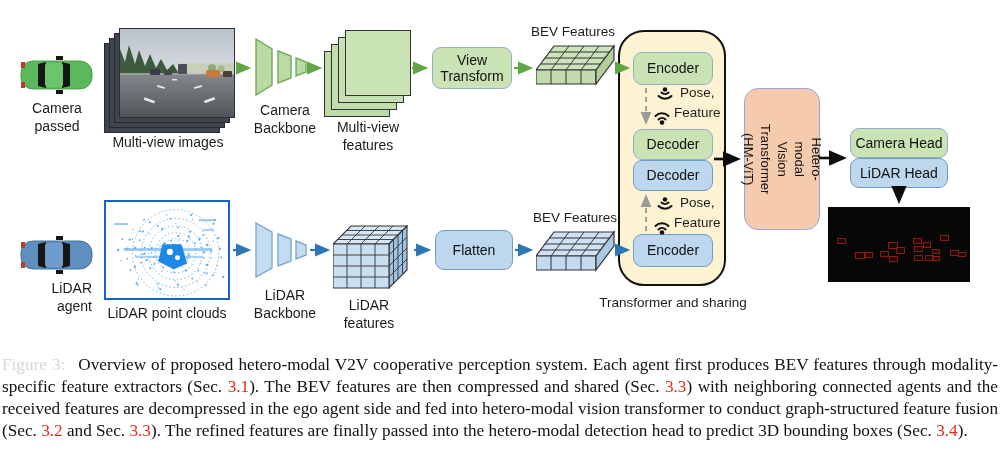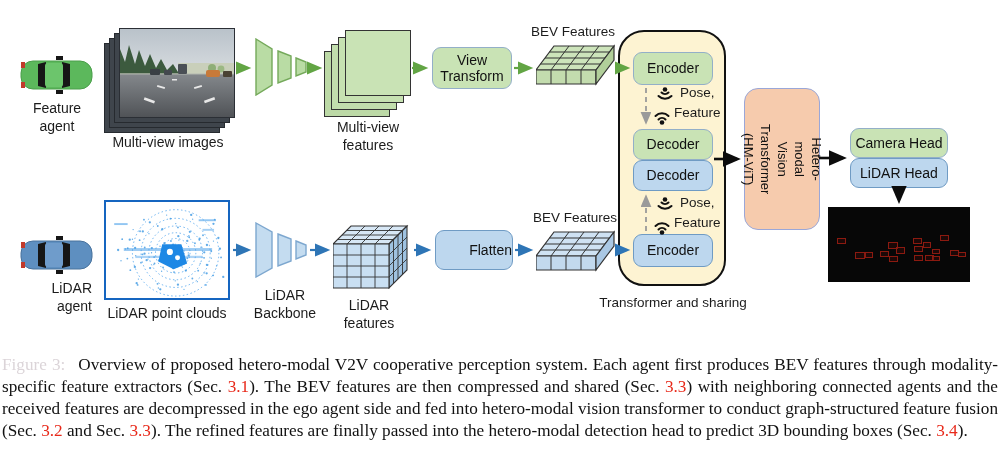--- a/index.html
+++ b/index.html
@@ -33,21 +33,21 @@
   <svg style="position:absolute;left:18px;top:52px" width="78" height="46" viewBox="0 0 78 46">
     <rect x="3" y="9" width="71" height="28" rx="12" fill="#5cb85c" stroke="#4a9e4a" stroke-width="1"></rect>
     <rect x="3" y="10" width="4" height="6" fill="#c03a2b"></rect>
     <rect x="3" y="30" width="4" height="6" fill="#c03a2b"></rect>
     <polygon points="20,12 28,10 28,36 20,34" fill="#161616"></polygon>
     <polygon points="44,10 52,12 52,34 44,36" fill="#161616"></polygon>
     <rect x="27" y="11" width="18" height="24" rx="3" fill="#6cc56c"></rect>
     <rect x="38" y="4" width="7" height="4" fill="#161616"></rect>
     <rect x="38" y="38" width="7" height="4" fill="#161616"></rect>
   </svg>
-  <div class="lbl" style="left:17px;top:99px;width:80px;font-size:14px;">Feature agent</div>
+  <div class="lbl" style="left:17px;top:99px;width:80px;font-size:14px;">Camera passed</div>
 
   <div class="photo-sheet" style="left:104px;top:43px"></div>
   <div class="photo-sheet" style="left:109px;top:38px"></div>
   <div class="photo-sheet" style="left:114px;top:33px"></div>
   <svg style="position:absolute;left:119px;top:28px;border:1px solid #2b2f35" width="114" height="88" viewBox="0 0 114 88">
     <defs>
       <linearGradient id="sky" x1="0" y1="0" x2="0" y2="1">
         <stop offset="0" stop-color="#b9c2ca"></stop>
           <stop offset="1" stop-color="#d9dde0"></stop>
       </linearGradient>
@@ -76,20 +76,21 @@
       <rect x="84" y="70" width="11" height="2.6" transform="rotate(-20 89 71)"></rect>
     </g>
   </svg>
   <div class="lbl" style="left:98px;top:133px;width:140px;font-size:14px;">Multi-view images</div>
 
   <svg style="position:absolute;left:255px;top:38px" width="52" height="58" viewBox="0 0 52 58">
     <polygon points="1,1 17,11 17,47 1,57" fill="#b9dca4" stroke="#74a95a" stroke-width="1.4"></polygon>
     <polygon points="23,13 36,18 36,40 23,45" fill="#b9dca4" stroke="#74a95a" stroke-width="1.4"></polygon>
     <polygon points="41,20 51,24 51,34 41,38" fill="#b9dca4" stroke="#74a95a" stroke-width="1.4"></polygon>
   </svg>
+  <div class="lbl" style="left:245px;top:101px;width:80px;font-size:14px;">Camera Backbone</div>
 
   <div style="position:absolute;left:324px;top:51px;width:64px;height:64px;background:#bcd9a6;border:1.5px solid #333;"></div>
   <div style="position:absolute;left:331px;top:44px;width:64px;height:64px;background:#c2dead;border:1.5px solid #333;"></div>
   <div style="position:absolute;left:338px;top:37px;width:64px;height:64px;background:#c6e1b1;border:1.5px solid #333;"></div>
   <div style="position:absolute;left:345px;top:30px;width:64px;height:64px;background:#c9e3b5;border:1.5px solid #333;"></div>
   <div class="lbl" style="left:327px;top:118px;width:82px;font-size:14px;">Multi-view features</div>
 
   <div class="node green-node" style="left:432px;top:47px;width:80px;height:42px;text-align:center;">
     <span>View Transform</span>
   </div>
@@ -280,21 +281,21 @@
       <line x1="14" y1="20" x2="14" y2="64"></line>
         <line x1="28" y1="20" x2="28" y2="64"></line>
         <line x1="42" y1="20" x2="42" y2="64"></line>
       <line x1="0" y1="31" x2="56" y2="31"></line>
         <line x1="0" y1="42" x2="56" y2="42"></line>
         <line x1="0" y1="53" x2="56" y2="53"></line>
     </g>
   </svg>
   <div class="lbl" style="left:333px;top:296px;width:72px;font-size:14px;">LiDAR features</div>
 
-  <div class="node blue-node" style="left:435px;top:230px;width:78px;height:40px;justify-content:flex-end;">
+  <div class="node blue-node" style="left:435px;top:230px;width:78px;height:40px;">
     <span>Flatten</span>
   </div>
 
   <div class="lbl" style="left:529px;top:209px;width:92px;font-size:13.5px;">BEV Features</div>
   <svg style="position:absolute;left:536px;top:230px" width="82" height="44" viewBox="0 0 82 44">
     <polygon points="18,2 78,2 60,26 0,26" fill="#cfe2f3" stroke="#333" stroke-width="1.2"></polygon>
     <g stroke="#333" stroke-width="1">
       <line x1="33" y1="2" x2="15" y2="26"></line>
         <line x1="48" y1="2" x2="30" y2="26"></line>
         <line x1="63" y1="2" x2="45" y2="26"></line>

